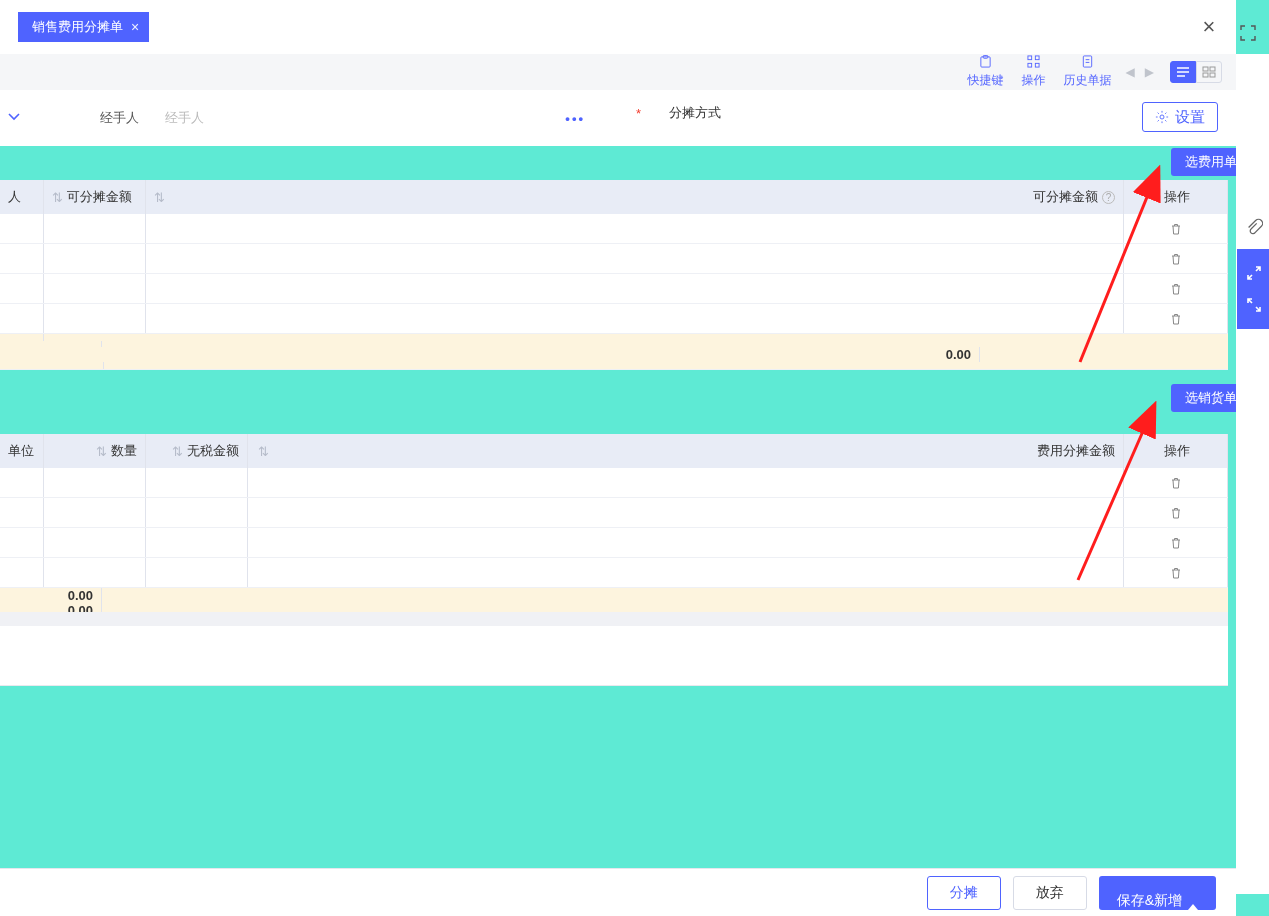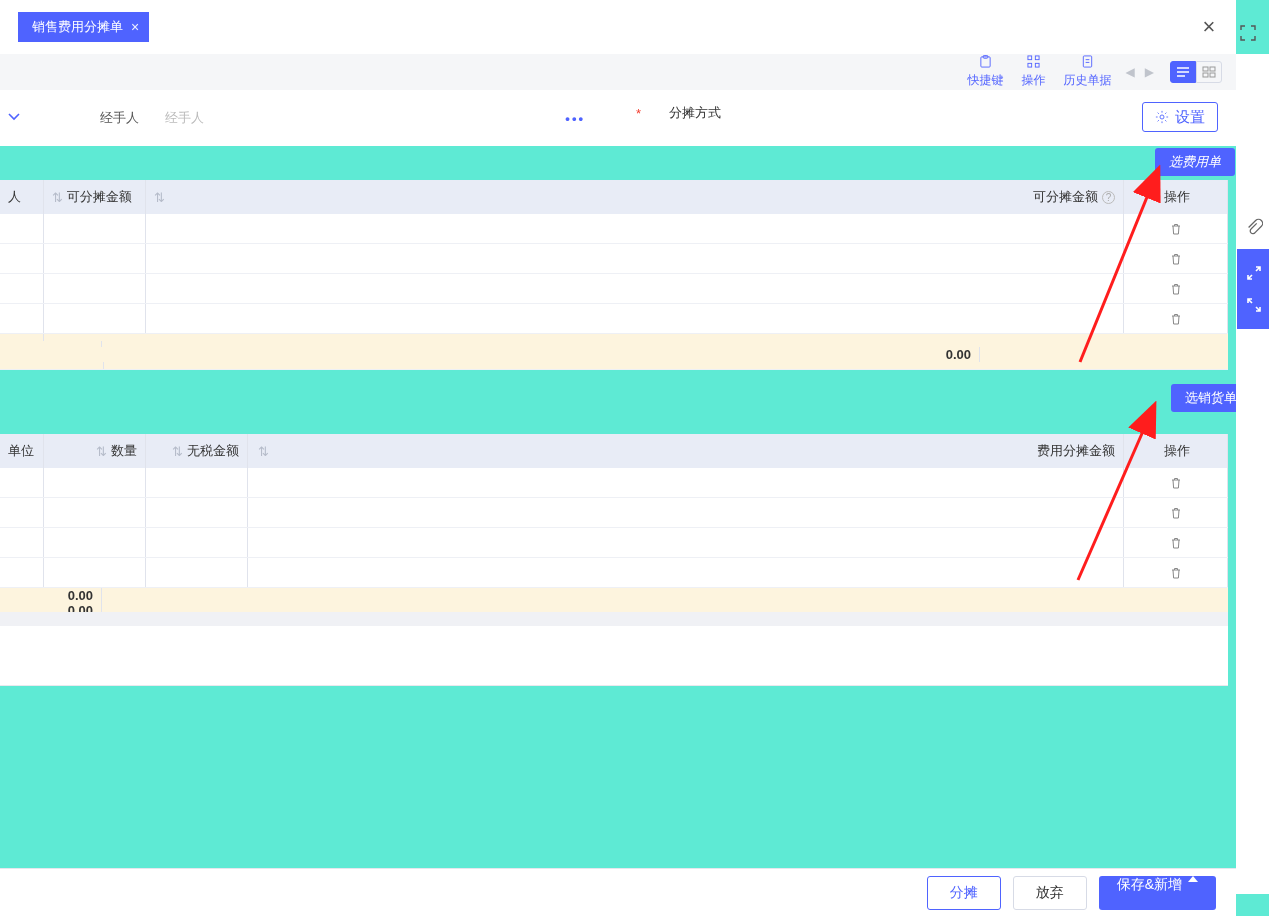--- a/index.html
+++ b/index.html
@@ -51,21 +51,21 @@
   .field.ft .inputish { width:420px; height:28px; display:flex; align-items:center; justify-content:space-between; }
   .field.ft .val { color:#333; }
   .chev-small { color:#4f63ff; cursor:pointer; }
   .settings-btn {
     position:absolute; right:18px; top:12px; height:30px; padding:12px 12px; border:1px solid #4f63ff;
     color:#4f63ff; border-radius:3px; display:flex; align-items:center; gap:6px; cursor:pointer; font-size:15px; background:#fff;
   }
 
   
   .btn-primary { height:28px; padding:0 14px; background:#4f63ff; color:#fff; border:none; border-radius:3px; font-size:13px; cursor:pointer; }
-  .select-bill1 { position:absolute; right:34px; top:148px;font-style:italic; }
+  .select-bill1 { position:absolute; right:18px; top:148px; }
   .select-bill2 { position:absolute; right:18px; top:384px; }
 
   .table { position:absolute; left:0; width:1228px; background:#fff; }
   .table.t1 { top:180px; height:188px; }
   .table.t2 { top:434px; height:192px; }
 
   .thead { height:34px; background:#e8ecf6; display:flex; align-items:center; position:relative; }
   .thead .cell, .tbody .row .cell { border-right:1px solid #e0e3ec; height:100%; display:flex; align-items:center; padding:0 8px; }
   .thead .sort { color:#b6bcca; margin-right:4px; }
   .tbody { }
@@ -98,21 +98,21 @@
   
   .arrow-svg { position:absolute; pointer-events:none; }
 
   
   .footer {
     position:absolute; left:0; bottom:0; width:1236px; height:48px; background:#fff;
     border-top:1px solid #e5e7ee; display:flex; align-items:center; justify-content:flex-end; gap:12px; padding-right:20px;
   }
   .btn-outline { height:34px; padding:0 22px; border:1px solid #4f63ff; color:#4f63ff; background:#fff; border-radius:3px; font-size:14px; cursor:pointer; }
   .btn-plain { height:34px; padding:0 22px; border:1px solid #d7dbe6; color:#333; background:#fff; border-radius:3px; font-size:14px; cursor:pointer; }
-  .btn-primary-lg { height:34px; padding:0 18px 0 18px; background:#4f63ff; color:#fff; border:none; border-radius:3px; font-size:14px; cursor:pointer; display:flex; align-items:flex-start; gap:6px;}
+  .btn-primary-lg { height:34px; padding:0 18px 0 18px; background:#4f63ff; color:#fff; border:none; border-radius:3px; font-size:14px; cursor:pointer; display:flex; align-items:flex-end; gap:6px;}
   .caret-up { display:inline-block; width:0; height:0; border-left:5px solid transparent; border-right:5px solid transparent; border-bottom:6px solid #fff; }
 
   svg { display:block; }
 </style>
 </head>
 <body>
 
 <div class="app">
 
   <div class="tabbar">

